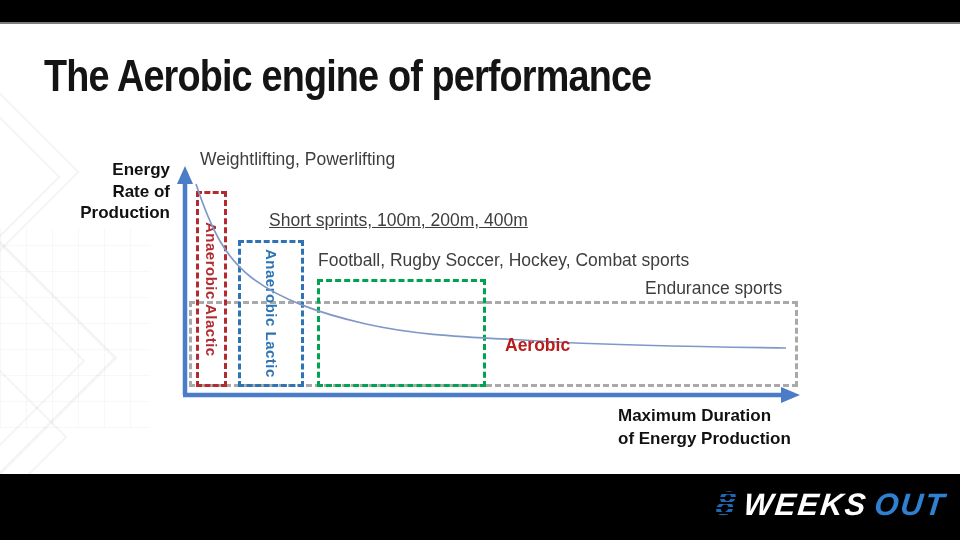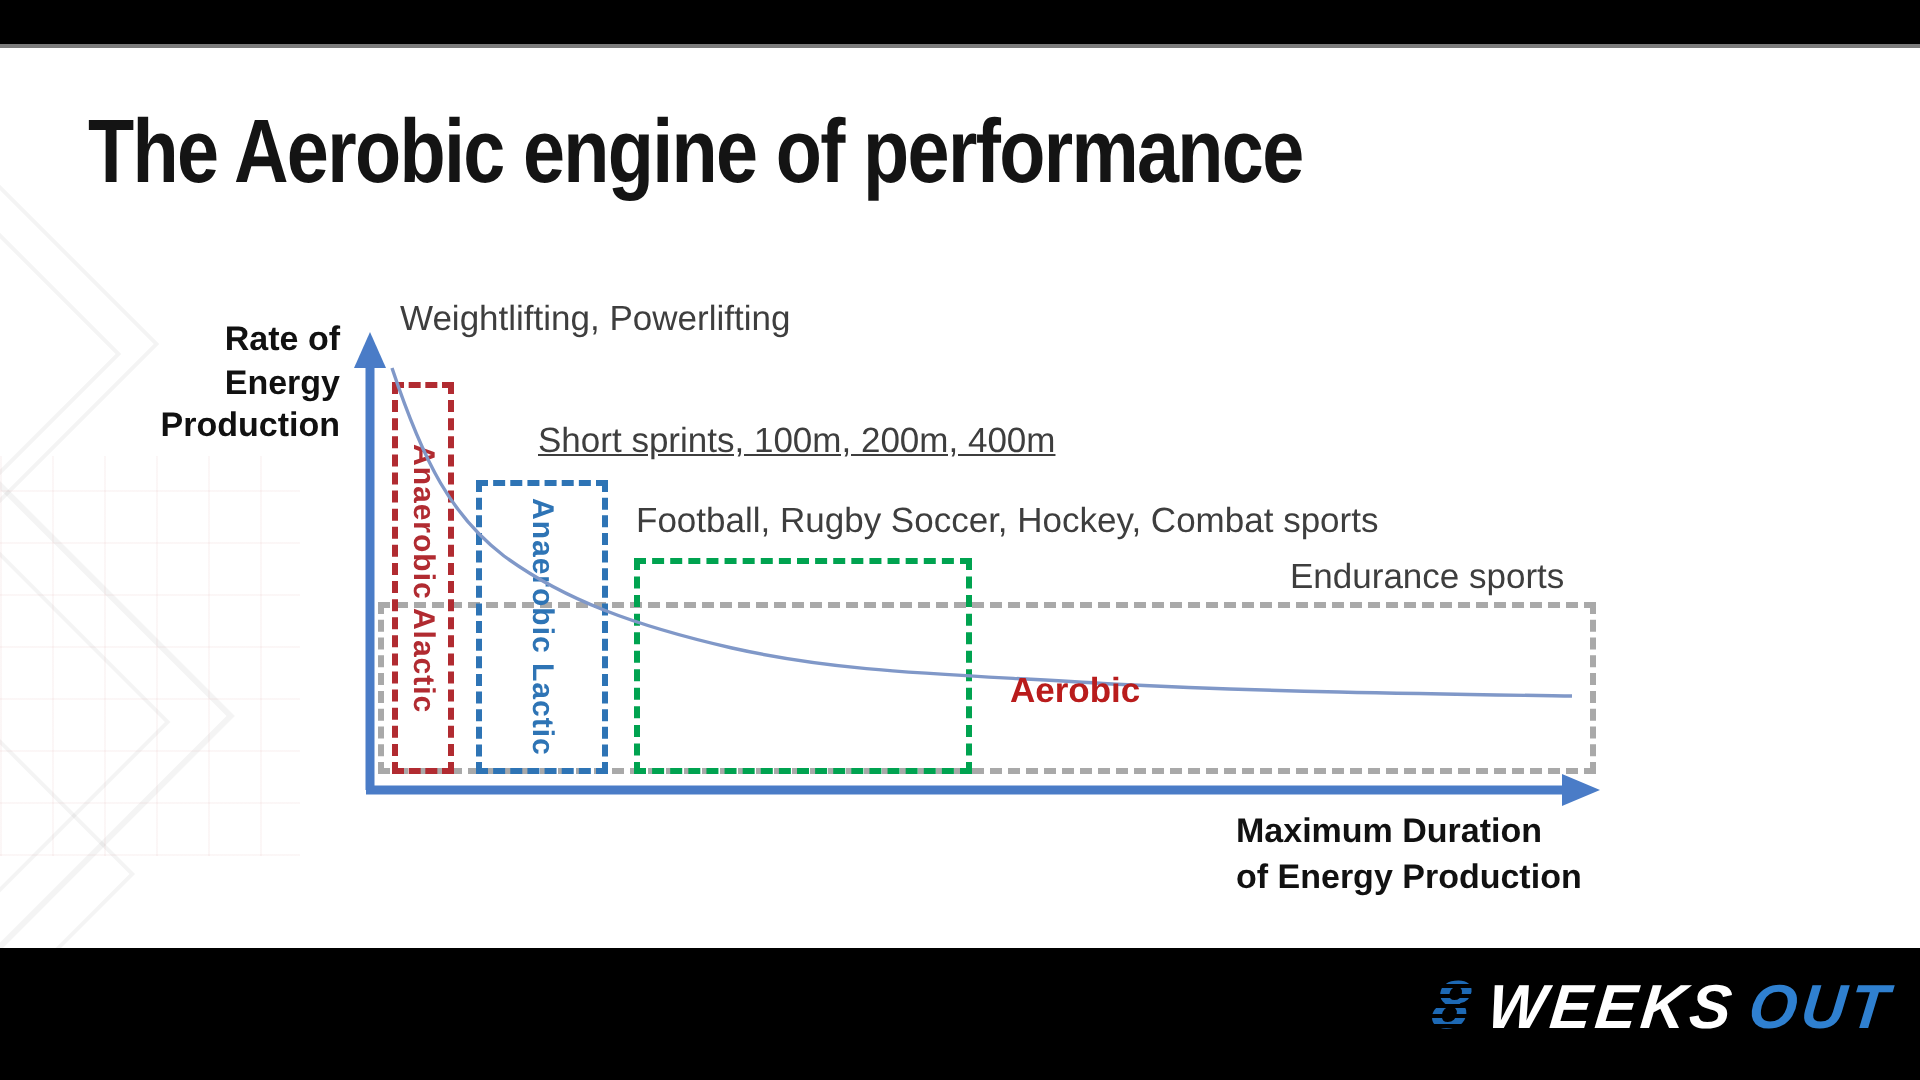--- a/index.html
+++ b/index.html
@@ -87,22 +87,22 @@
   <div class="wm wm-d" style="left:-95px;top:270px;width:170px;height:170px;border-width:3px;"></div>
   <div class="wm wm-d" style="left:-62px;top:300px;width:118px;height:118px;"></div>
   <div class="wm wm-d" style="left:-58px;top:385px;width:100px;height:100px;"></div>
   <div class="wm wm-grid" style="left:0;top:228px;width:150px;height:200px;"></div>
 
   <div class="top-bar"></div>
 
   <div class="slide-title">The Aerobic engine of performance</div>
 
   <div class="y-axis-label">
+    <span style="display:block">Energy</span>
     <span style="display:block">Rate of</span>
-    <span style="display:block">Energy</span>
     <span style="display:block">Production</span>
   </div>
 
   <div class="x-axis-label">
     <span style="display:block">Maximum Duration</span>
     <span style="display:block">of Energy Production</span>
   </div>
 
   <div class="ann ann-weightlifting">
     <span style="display:block">Weightlifting, Powerlifting</span>

